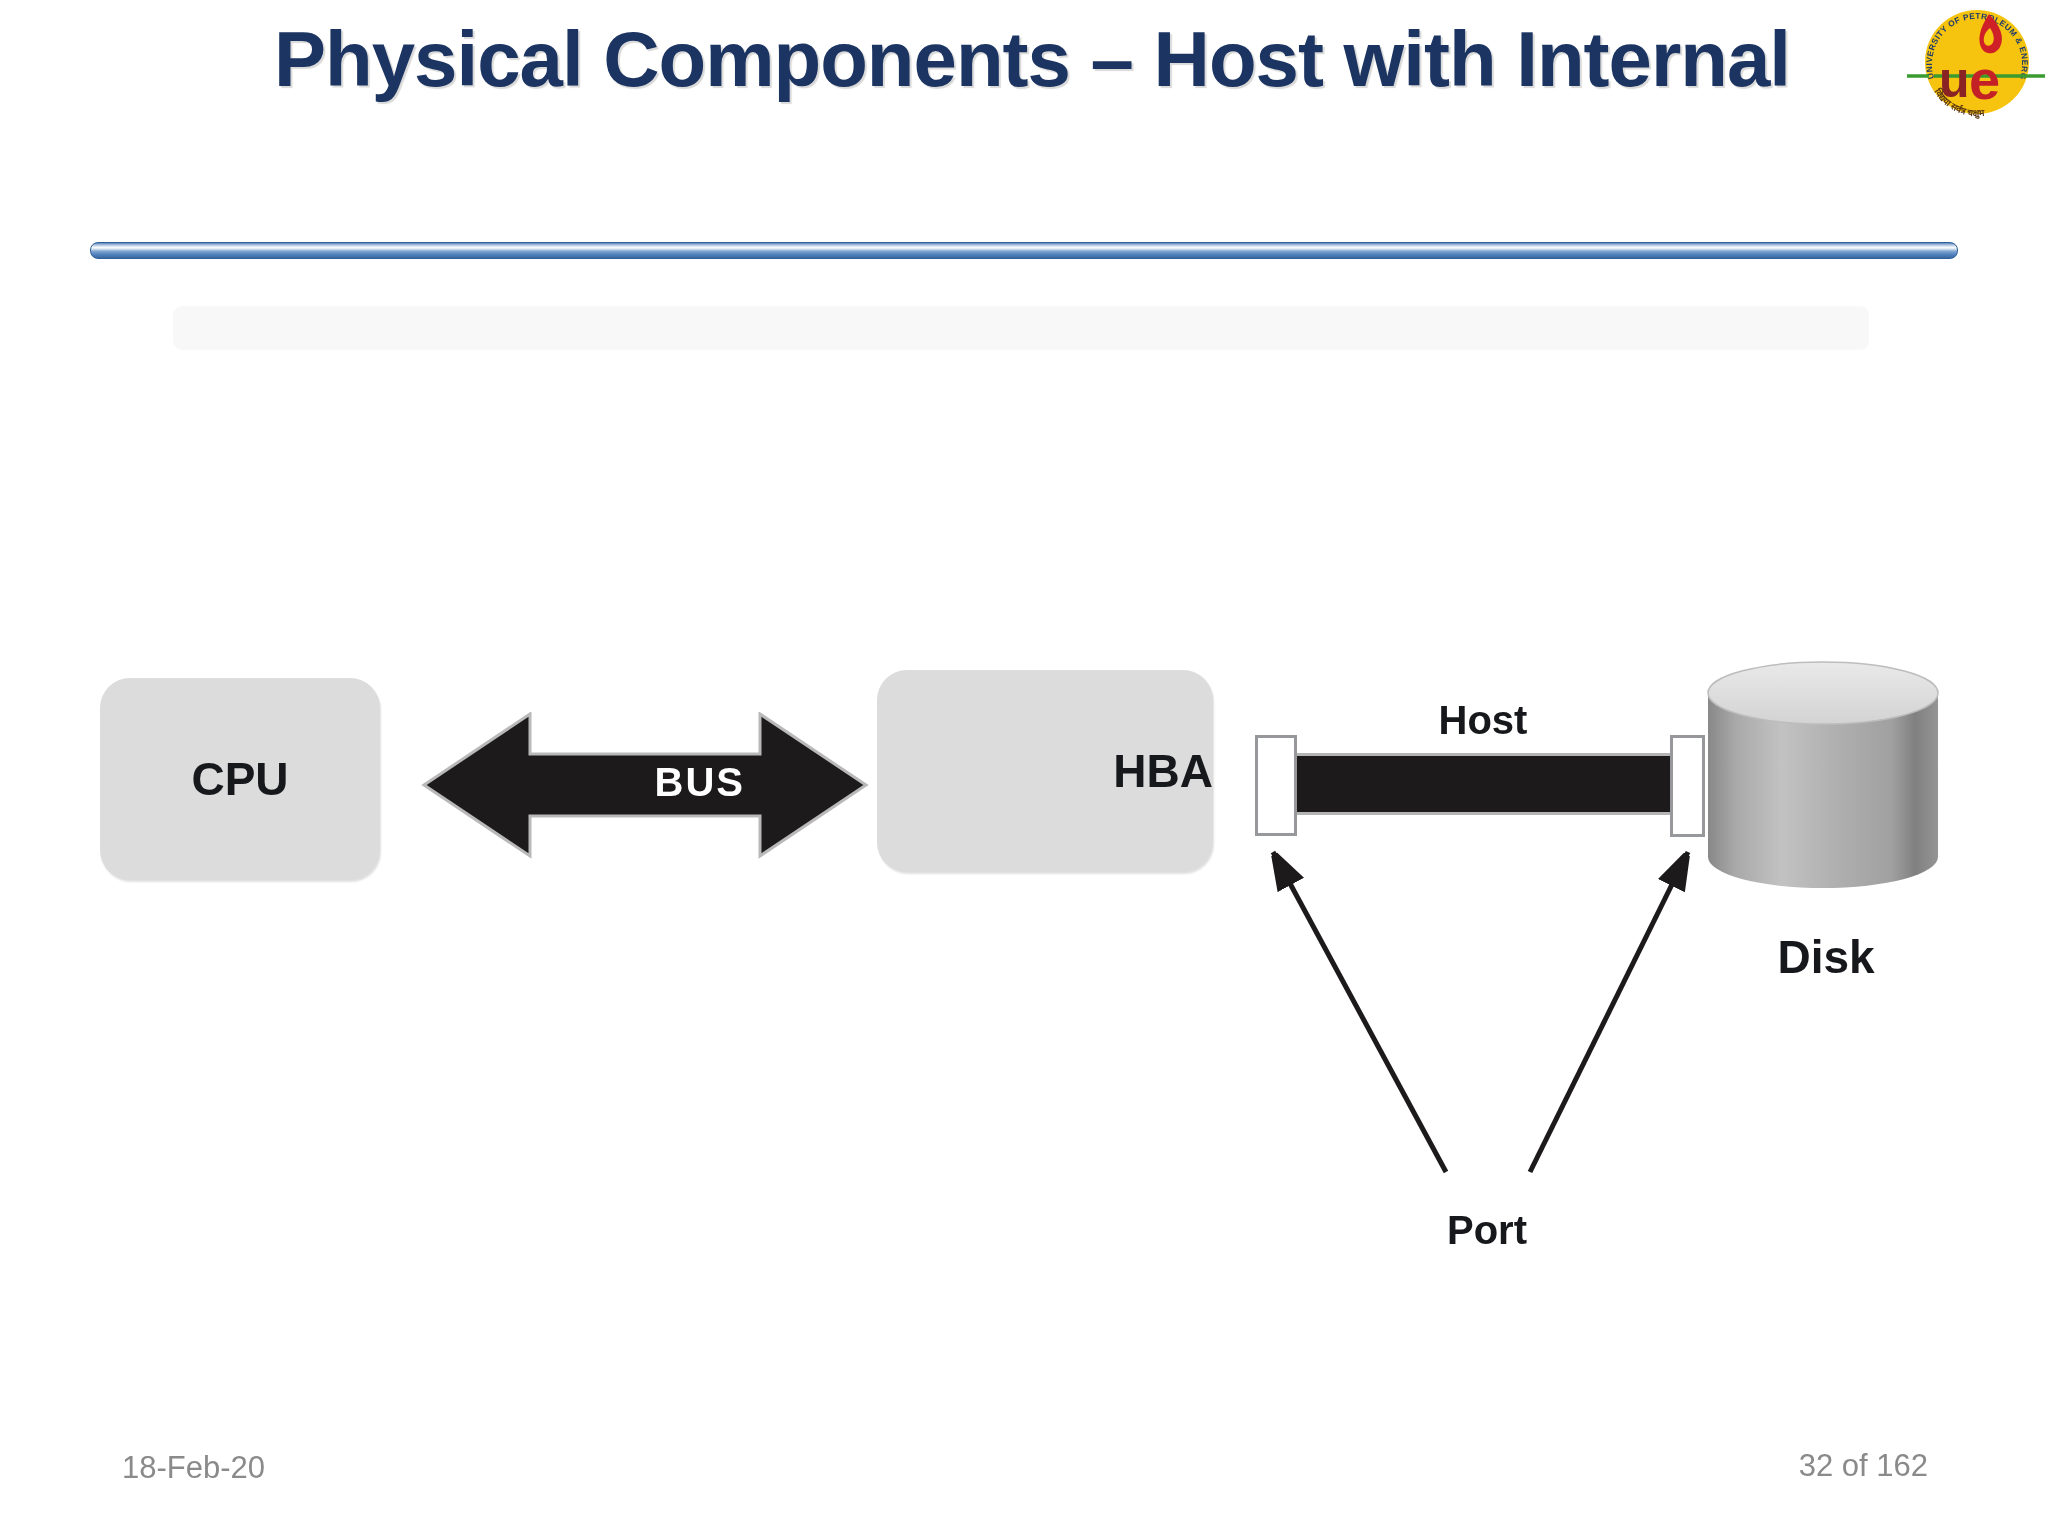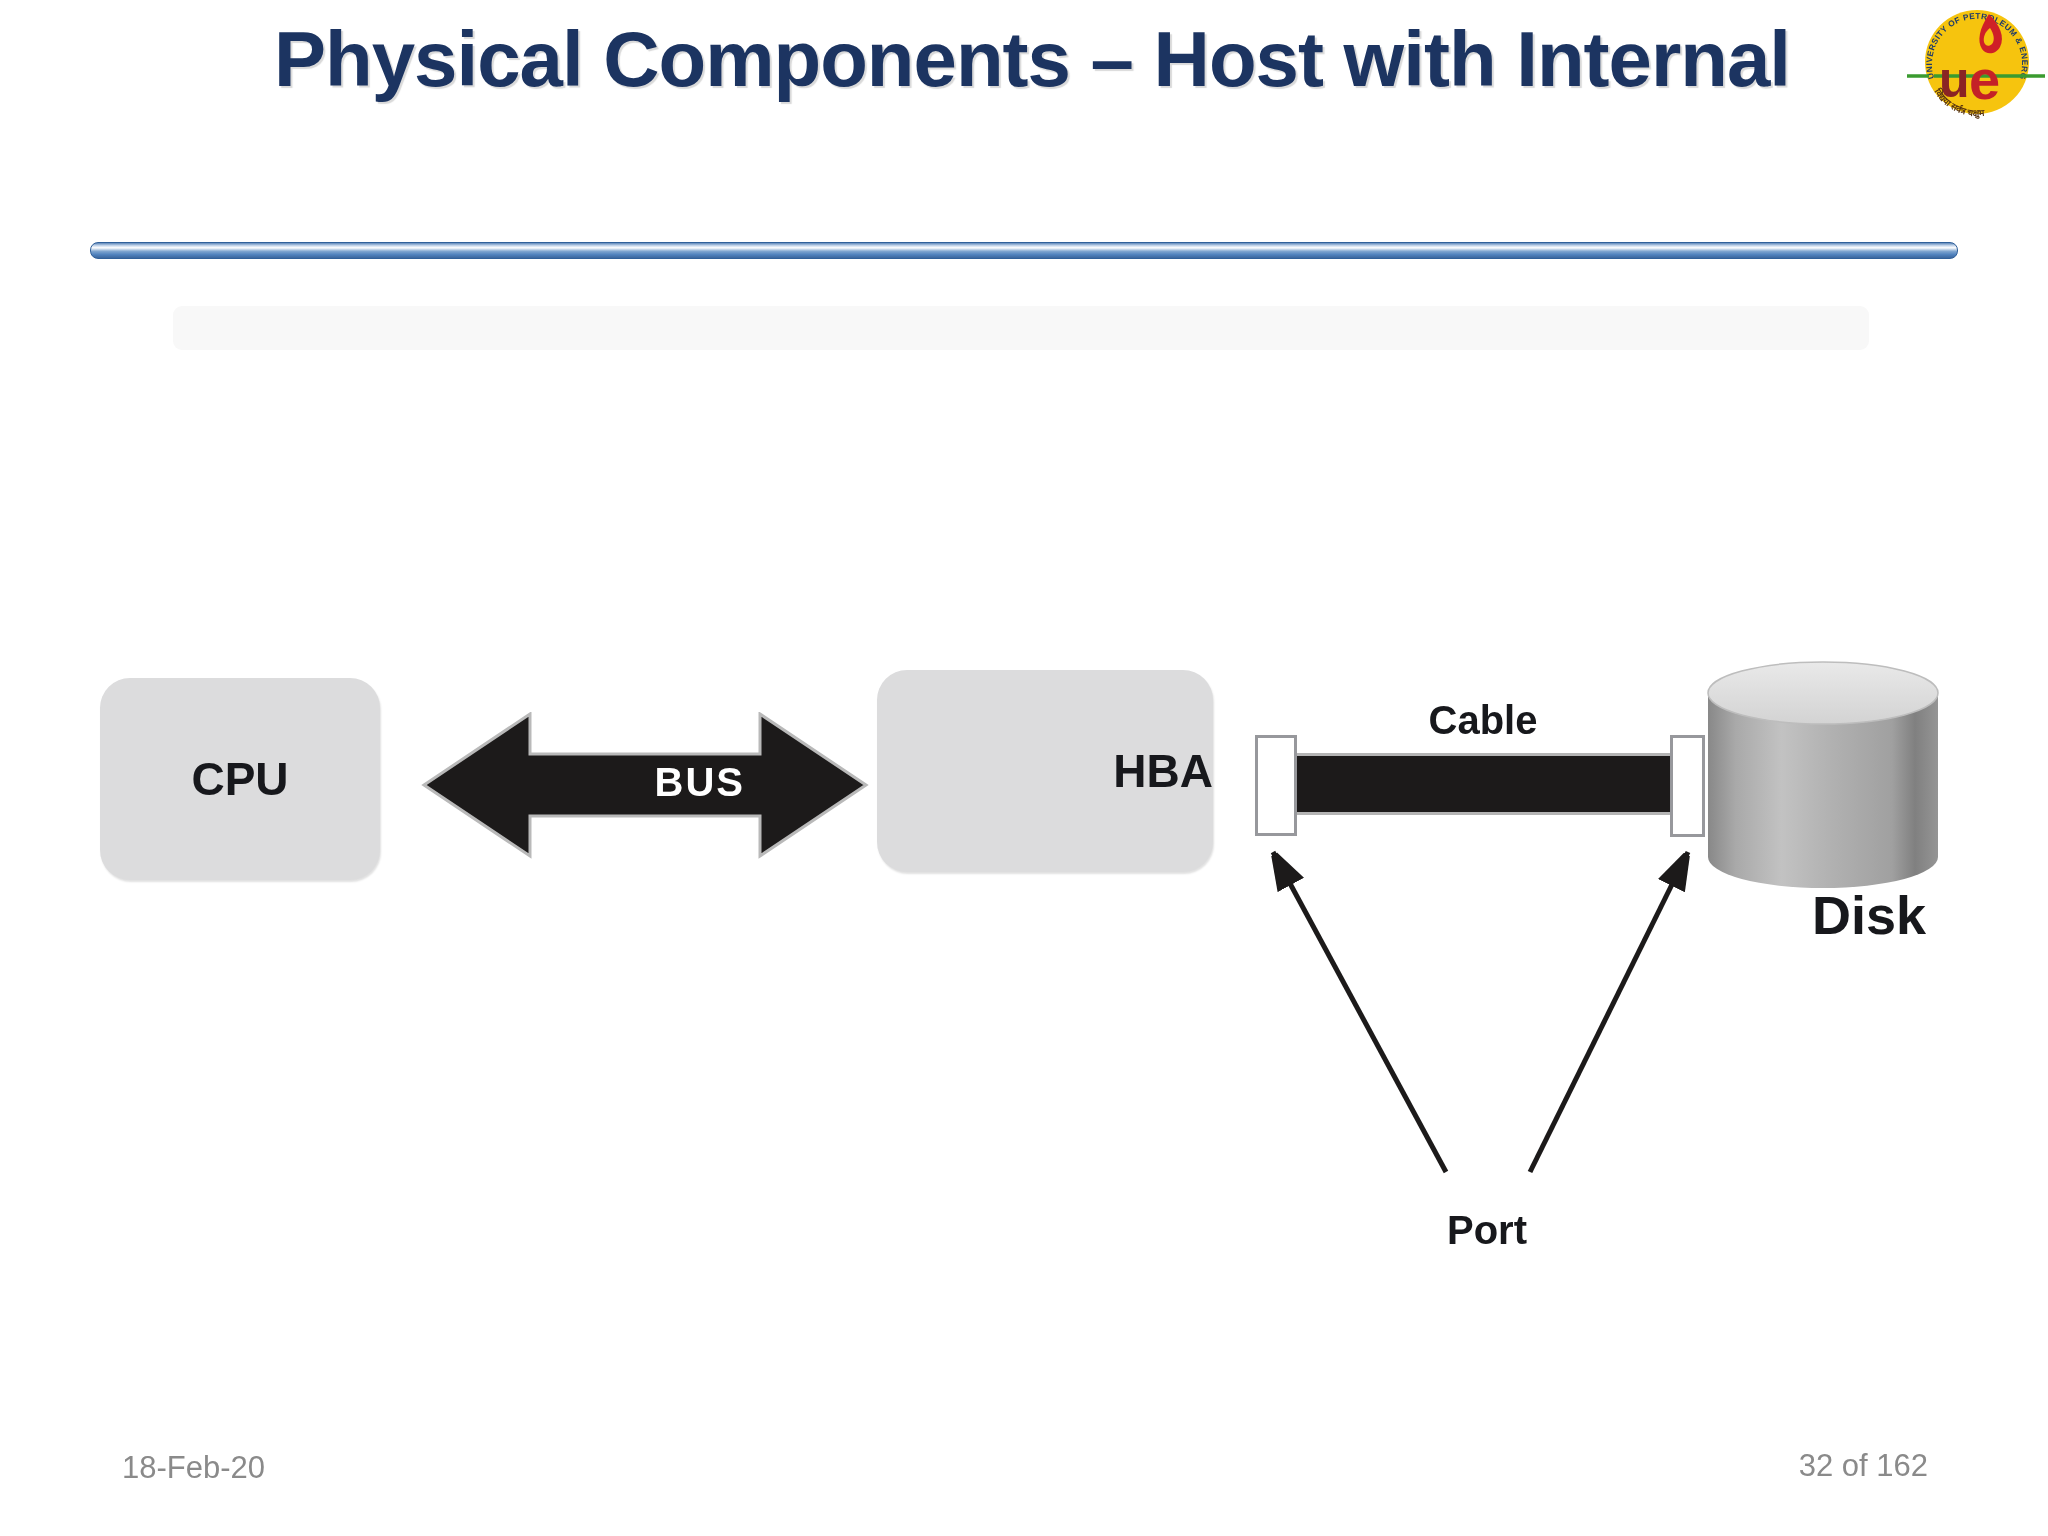--- a/index.html
+++ b/index.html
@@ -50,21 +50,21 @@
     background:#1c1a1a;border-top:3px solid #b4b4b4;border-bottom:3px solid #b4b4b4;
     box-sizing:border-box;z-index:2;
   }
   
   .disk-svg{position:absolute;left:1704px;top:656px;width:238px;height:240px;z-index:1;}
   
   .diagram-label{
     position:absolute;text-align:center;font-weight:bold;color:#17181c;
   }
   .cable-label{left:1398px;top:698px;width:170px;font-size:40px;}
-  .disk-label{left:1726px;top:884px;width:200px;font-size:54px;text-align:right;}
+  .disk-label{left:1726px;top:930px;width:200px;font-size:46px;}
   .port-label{left:1397px;top:1208px;width:180px;font-size:40px;}
   .port-arrows{position:absolute;left:1240px;top:830px;width:470px;height:360px;}
   
   .footer-date{
     position:absolute;left:122px;top:1450px;font-size:31px;color:#8a8a8a;
   }
   .footer-page{
     position:absolute;right:120px;top:1448px;font-size:31px;color:#8a8a8a;
   }
   
@@ -142,20 +142,20 @@
   <svg class="port-arrows" viewBox="0 0 470 360">
     <defs>
       <marker id="ah" markerWidth="7" markerHeight="6" refX="7.5" refY="3" orient="auto">
         <path d="M0,0 L9,3 L0,6 Z" fill="#1c1a1a"></path>
       </marker>
     </defs>
     <line x1="206" y1="342" x2="33" y2="22" stroke="#1c1a1a" stroke-width="5" marker-end="url(#ah)"></line>
     <line x1="290" y1="342" x2="448" y2="22" stroke="#1c1a1a" stroke-width="5" marker-end="url(#ah)"></line>
   </svg>
 
-  <div class="diagram-label cable-label">Cable</div>
+  <div class="diagram-label cable-label">Host</div>
   <div class="diagram-label disk-label">Disk</div>
   <div class="diagram-label port-label">Port</div>
 
   <div class="footer-date">18-Feb-20</div>
   <div class="footer-page">32 of 162</div>
 
 </div>
 
 </body></html>

